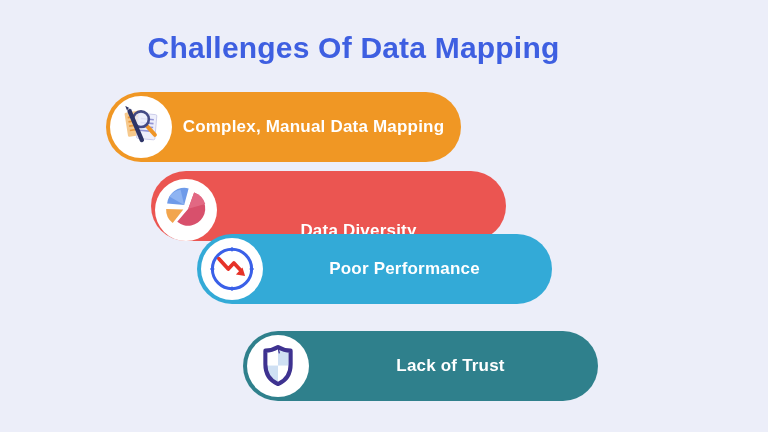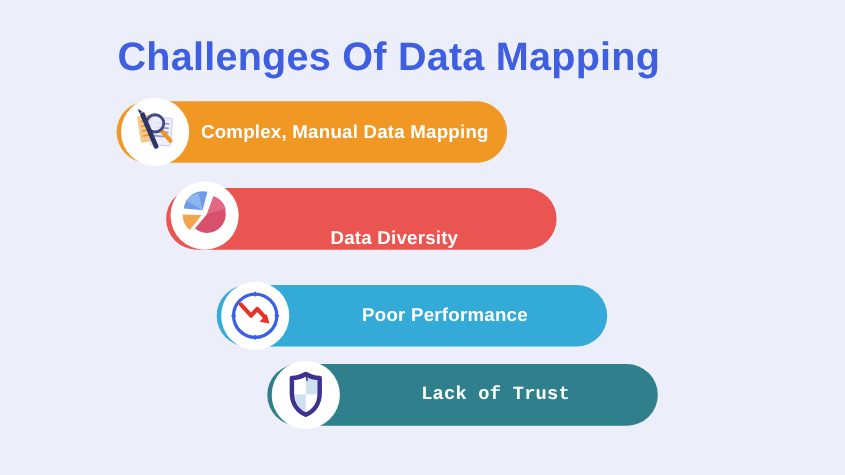--- a/index.html
+++ b/index.html
@@ -7,36 +7,36 @@
     width: 768px; height: 432px;
     position: relative;
     overflow: hidden;
     font-family: "Liberation Sans", sans-serif;
     background: #ECEEF9;
   }
   .title {
     position: absolute;
     top: 31px; left: 0; width: 707px;
     text-align: center;
-    font-size: 36px;
+    font-size: 30px;
     font-weight: bold;
     letter-spacing: 0.2px;
     margin: 0;
   }
   .bar {
     position: absolute;
-    width: 355px; height: 56px;
+    width: 355px; height: 70px;
     border-radius: 35px;
     display: flex;
     align-items: center;
   }
   .bar-1 { left: 106px; top: 92px; }
   .bar-2 { left: 151px; top: 171px; align-items: flex-end; }
-  .bar-3 { left: 197px; top: 259px; }
-  .bar-4 { left: 243px; top: 331px; font-family: Liberation Mono, monospace; }
+  .bar-3 { left: 197px; top: 234px; }
+  .bar-4 { left: 243px; top: 331px; }
   .icon-circle {
     flex: 0 0 auto;
     width: 62px; height: 62px;
     margin-left: 4px;
     border-radius: 50%;
     background: #ffffff;
     display: flex;
     align-items: center;
     justify-content: center;
   }

